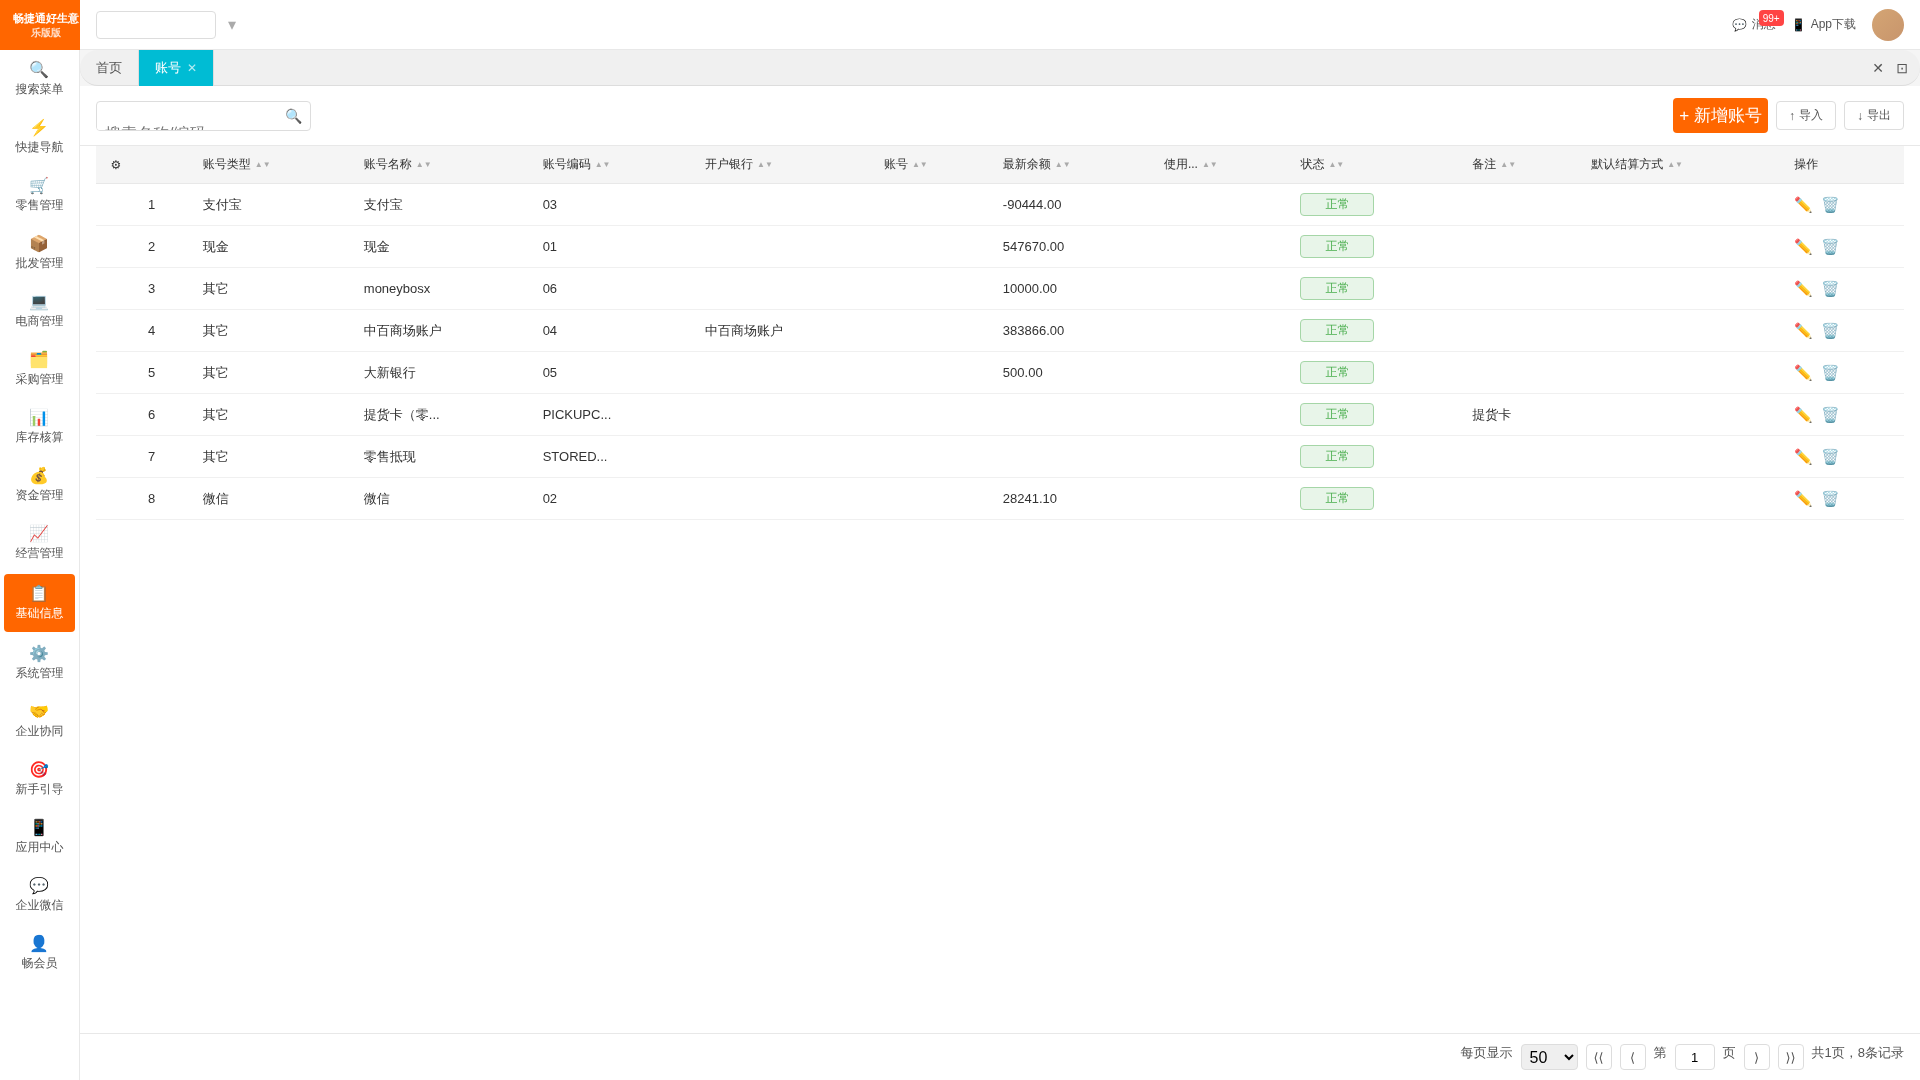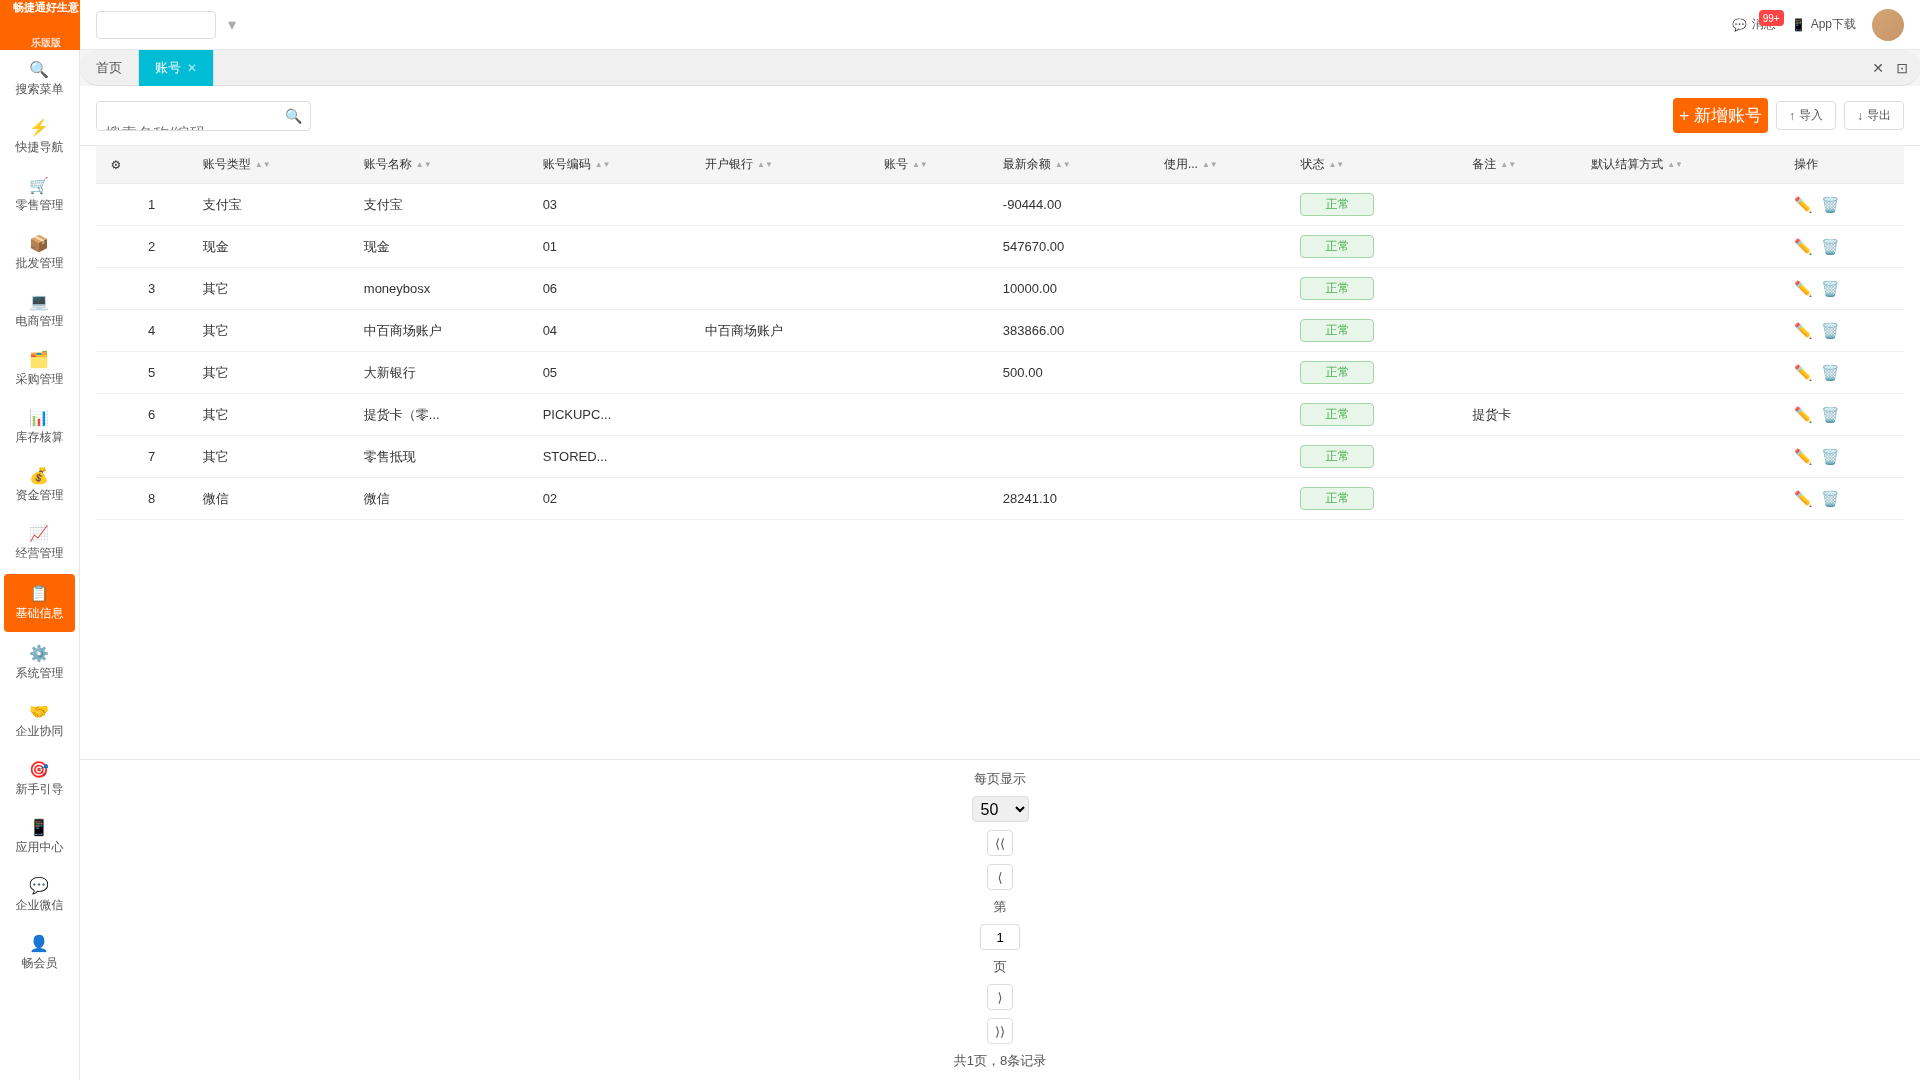--- a/index.html
+++ b/index.html
@@ -15,21 +15,21 @@
       border-right: 1px solid #e8e8e8;
       flex-shrink: 0;
       height: 100%;
     }
     .sidebar-logo {
       width: 80px;
       height: 50px;
       background: #ff6600;
       display: flex;
       align-items: center;
-      justify-content: space-between;
+      justify-content: center;
       color: #fff;
       font-size: 11px;
       font-weight: bold;
       flex-direction: column;
       padding-left: 13px;
     }
     .sidebar-item {
       width: 100%;
       padding: 10px 4px;
       text-align: center;
@@ -300,29 +300,28 @@
     }
     .action-btn {
       cursor: pointer;
       color: #aaa;
       font-size: 15px;
     }
 
     
     .pagination {
       display: flex;
-      align-items: center;
+      align-items: flex-start;
       justify-content: flex-end;
       padding: 10px 16px;
       border-top: 1px solid #e8e8e8;
       gap: 8px;
       font-size: 13px;
       color: #555;
       flex-shrink: 0;
-      flex-direction: column;
     }
     .page-size-select {
       border: 1px solid #ddd;
       border-radius: 4px;
       padding: 2px 4px;
       font-size: 16px;
       height: 26px;
     }
     .page-btn {
       width: 26px;

